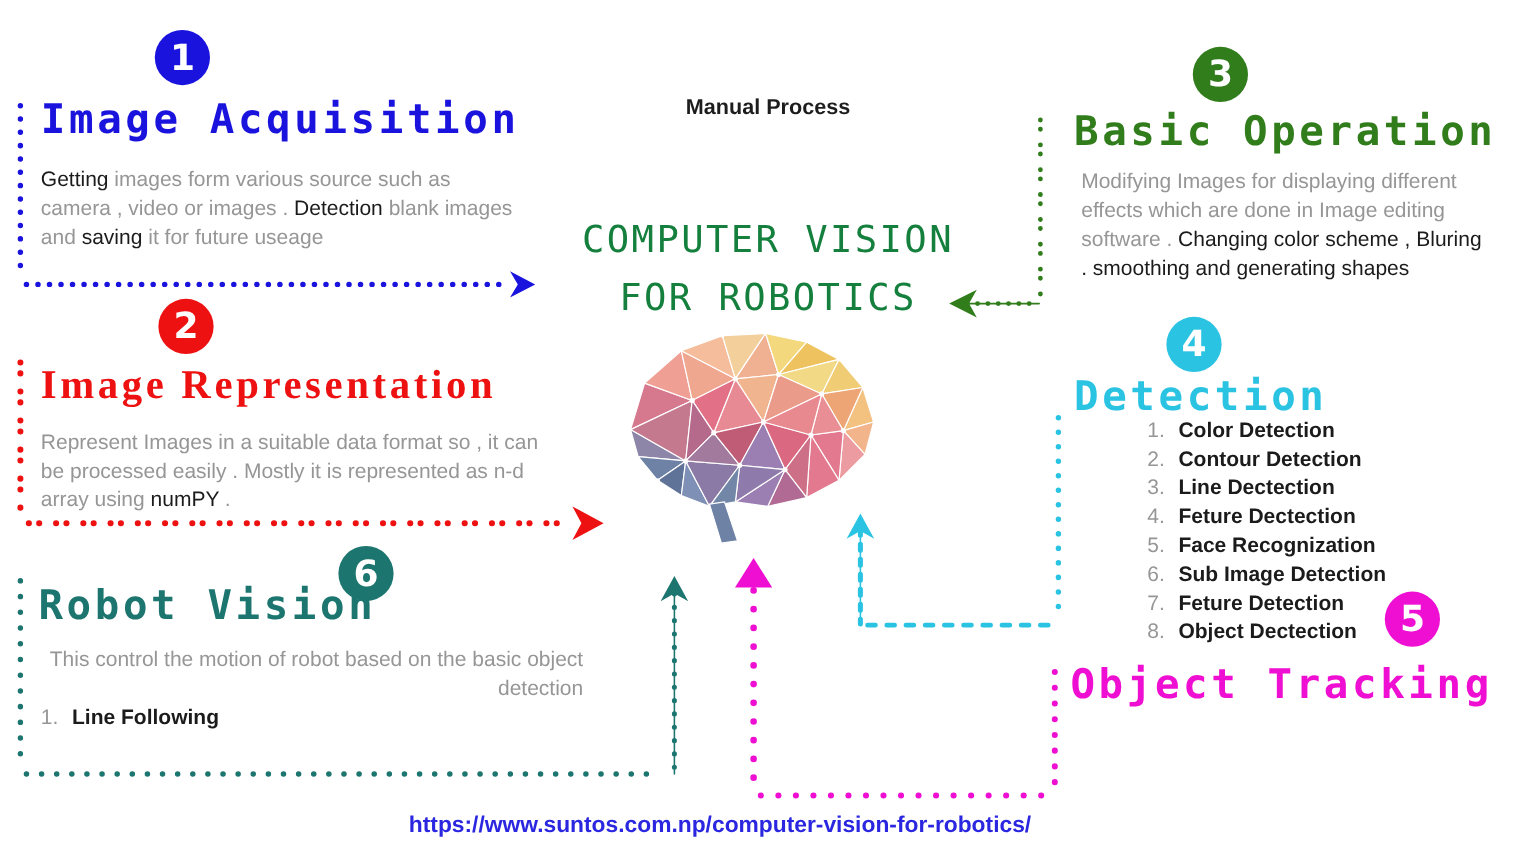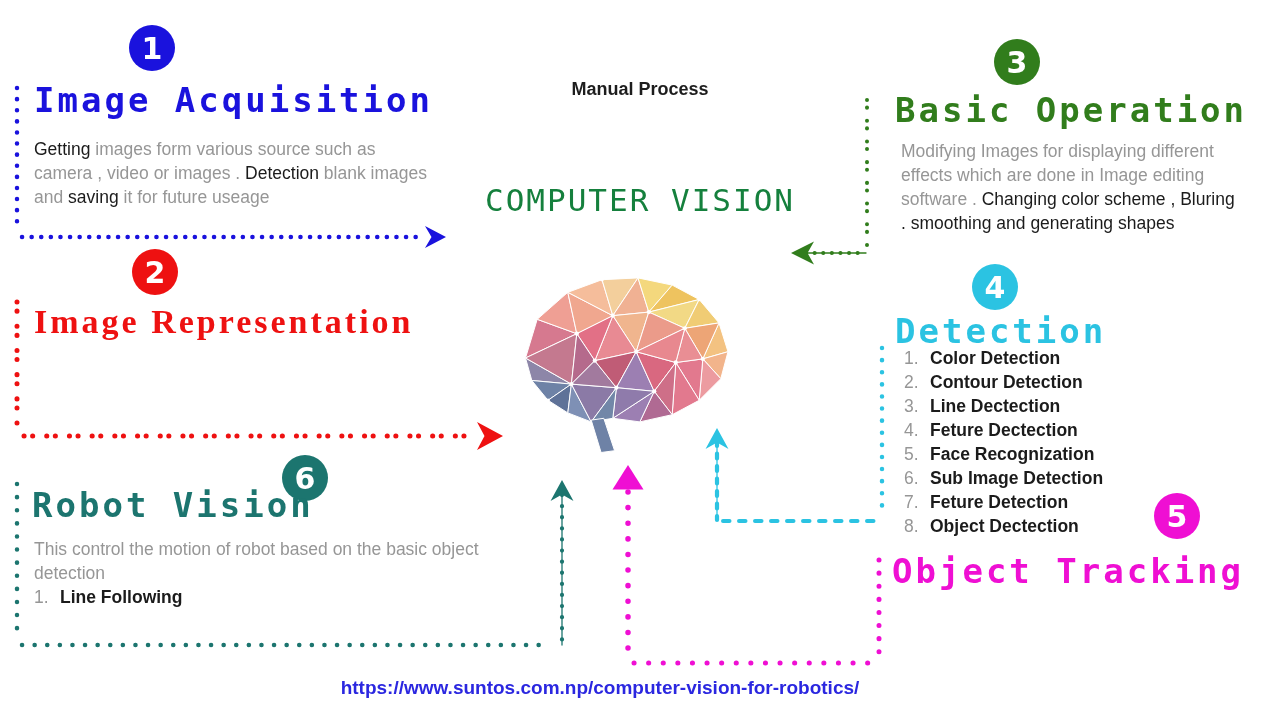--- a/index.html
+++ b/index.html
@@ -95,51 +95,53 @@
       <path class="fl-teal" d="M562 480 L550.5 501 L562 494.5 L573.5 501 Z"></path>
     </g>
   </svg>
 
   <div class="badge b-blue" style="left:129px;top:25px;">1</div>
   <div class="sec-title t-blue" style="left:34px;top:80px;">Image Acquisition</div>
   <div class="sec-body" style="left:34px;top:137px;width:396px;"><span class="rd">Getting</span><span class="rg"> images form various source such as camera , video or images . </span><span class="rd">Detection</span><span class="rg"> blank images and </span><span class="rd">saving</span><span class="rg"> it for future useage</span></div>
 
   <div class="badge b-red" style="left:132px;top:249px;">2</div>
   <div class="sec-title t-red" style="left:34px;top:303px;font-family:Liberation Serif, serif;">Image Representation</div>
+  <div class="sec-body" style="left:34px;top:356px;width:424px;"><span class="rg">Represent Images in a suitable data format so , it can be processed easily  . Mostly it is represented as n-d array using </span><span class="rd">numPY</span><span class="rg"> .</span></div>
 
   <div class="badge b-green" style="left:994px;top:39px;">3</div>
   <div class="sec-title t-green" style="left:895px;top:90px;">Basic Operation</div>
   <div class="sec-body" style="left:901px;top:139px;width:336px;"><span class="rg">Modifying Images for displaying different effects which are done in Image editing software . </span><span class="rd">Changing color scheme , Bluring . smoothing and generating shapes</span></div>
 
   <div class="badge b-cyan" style="left:972px;top:264px;">4</div>
   <div class="sec-title t-cyan" style="left:895px;top:311px;">Detection</div>
-  <div class="nlist" style="left:904px;top:346px;">
+  <div class="nlist" style="left:956px;top:346px;">
       <div class="li"><span class="num">1.</span><span class="txt">Color Detection</span></div>
       <div class="li"><span class="num">2.</span><span class="txt">Contour Detection</span></div>
       <div class="li"><span class="num">3.</span><span class="txt">Line Dectection</span></div>
       <div class="li"><span class="num">4.</span><span class="txt">Feture Dectection</span></div>
       <div class="li"><span class="num">5.</span><span class="txt">Face Recognization</span></div>
       <div class="li"><span class="num">6.</span><span class="txt">Sub Image Detection</span></div>
       <div class="li"><span class="num">7.</span><span class="txt">Feture Detection</span></div>
       <div class="li"><span class="num">8.</span><span class="txt">Object Dectection</span></div>
     </div>
 
   <div class="badge b-magenta" style="left:1154px;top:493px;">5</div>
   <div class="sec-title t-magenta" style="left:892px;top:551px;">Object Tracking</div>
 
   <div class="badge b-teal" style="left:282px;top:455px;">6</div>
   <div class="sec-title t-teal" style="left:32px;top:485px;">Robot Vision</div>
-  <div class="sec-body" style="left:34px;top:537px;width:452px;"><span class="rg">This control the motion of robot based on the basic object detection</span></div>
+  <div class="sec-body" style="left:34px;top:537px;width:452px;text-align:right;"><span class="rg">This control the motion of robot based on the basic object detection</span></div>
   <div class="nlist" style="left:34px;top:585px;">
       <div class="li"><span class="num">1.</span><span class="txt">Line Following</span></div>
     </div>
 
   <div id="manual-label">Manual Process</div>
   <div id="center-title">
     <div>COMPUTER VISION</div>
+    <div>FOR ROBOTICS</div>
   </div>
 
   <svg id="brain" width="225" height="185" viewBox="0 0 250 200">
     <g stroke="#ffffff" stroke-width="1.1" stroke-linejoin="round">
       <polygon points="15,95 28,52 72,68" fill="#d6798f"></polygon>
       <polygon points="28,52 62,22 72,68" fill="#ef9f94"></polygon>
       <polygon points="62,22 112,48 72,68" fill="#f0a78f"></polygon>
       <polygon points="62,22 100,8 112,48" fill="#f5bd9b"></polygon>
       <polygon points="100,8 140,6 112,48" fill="#f3cf9c"></polygon>
       <polygon points="140,6 152,44 112,48" fill="#f0b193"></polygon>

